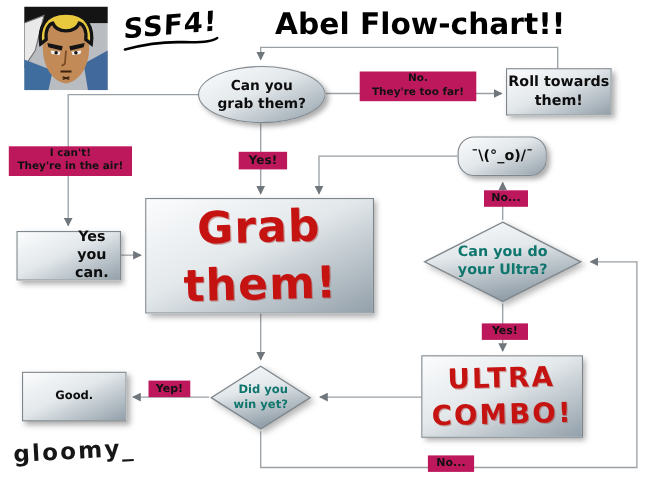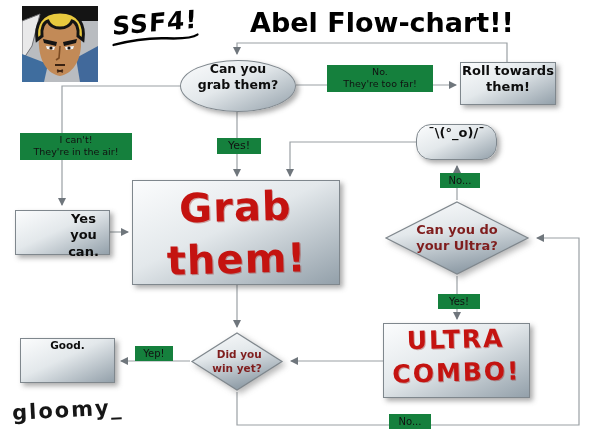--- a/index.html
+++ b/index.html
@@ -9,41 +9,41 @@
     font-family:"DejaVu Sans","Liberation Sans",sans-serif;
   }
   
   #edges{position:absolute;left:0;top:0;width:600px;height:436px;z-index:1;}
   
   .node{
     position:absolute;z-index:2;box-sizing:border-box;
     border:1px solid #7f878d;
     background:linear-gradient(155deg,#fbfcfd 0%,#e3e8eb 45%,#93a0aa 100%);
     box-shadow:3px 3px 5px rgba(70,70,70,.45);
-    display:flex;justify-content:center;
+    display:flex;align-items:center;justify-content:center;
     text-align:center;font-weight:bold;color:#0d0d0d;
   }
   .node-label{white-space:pre-line;line-height:1.25;}
   .ellipse{border-radius:50%;font-size:12.5px;}
   .diamond-wrap{position:absolute;z-index:2;}
   .diamond-wrap svg{display:block;filter:drop-shadow(3px 3px 3px rgba(70,70,70,.4));}
   .diamond-text{
     position:absolute;left:0;top:0;width:100%;height:100%;
     display:flex;align-items:center;justify-content:center;text-align:center;
-    font-weight:bold;color:#7f1d1d;white-space:pre-line;line-height:1.25;
+    font-weight:bold;color:#0f766e;white-space:pre-line;line-height:1.25;
   }
   .red-scrawl{
     color:#c41310;font-weight:bold;white-space:pre-line;
     text-shadow:1px 1px 0 rgba(150,15,10,.35);
     transform:rotate(-1.5deg);letter-spacing:1px;line-height:1.3;
   }
   
   .elabel{
-    position:absolute;z-index:3;background:#15803d;
-    font-size:9.5px;font-weight:normal;color:#111;
+    position:absolute;z-index:3;background:#be185d;
+    font-size:9.5px;font-weight:bold;color:#111;
     text-align:center;white-space:pre-line;line-height:1.3;padding:1px 2px;
   }
   
   #avatar{position:absolute;left:22px;top:6px;width:76px;height:76px;z-index:2;}
   #scrawl{
     position:absolute;left:112px;top:8px;z-index:2;width:92px;
     font-size:25px;font-weight:bold;color:#000;
     transform:rotate(-5deg) skewX(-7deg);letter-spacing:1px;
   }
   #scrawl svg{display:block;margin-top:-2px;}
@@ -167,21 +167,21 @@
 win yet?</div>
 </div>
 
 <div class="node" style="left:20px;top:338px;width:95px;height:45px;font-size:10.5px;">
   <span class="node-label">Good.</span>
 </div>
 
 <div class="elabel" style="left:327px;top:65px;width:102px;">No.
 They're too far!</div>
 
-<div class="elabel" style="left:20px;top:133px;width:108px;">I can't!
+<div class="elabel" style="left:8px;top:133px;width:108px;">I can't!
 They're in the air!</div>
 
 <div class="elabel" style="left:217px;top:138px;width:40px;font-size:11px;">Yes!</div>
 
 <div class="elabel" style="left:440px;top:173px;width:36px;font-size:10px;">No...</div>
 
 <div class="elabel" style="left:438px;top:294px;width:38px;font-size:10px;">Yes!</div>
 
 <div class="elabel" style="left:135px;top:346px;width:34px;font-size:10px;">Yep!</div>
 

